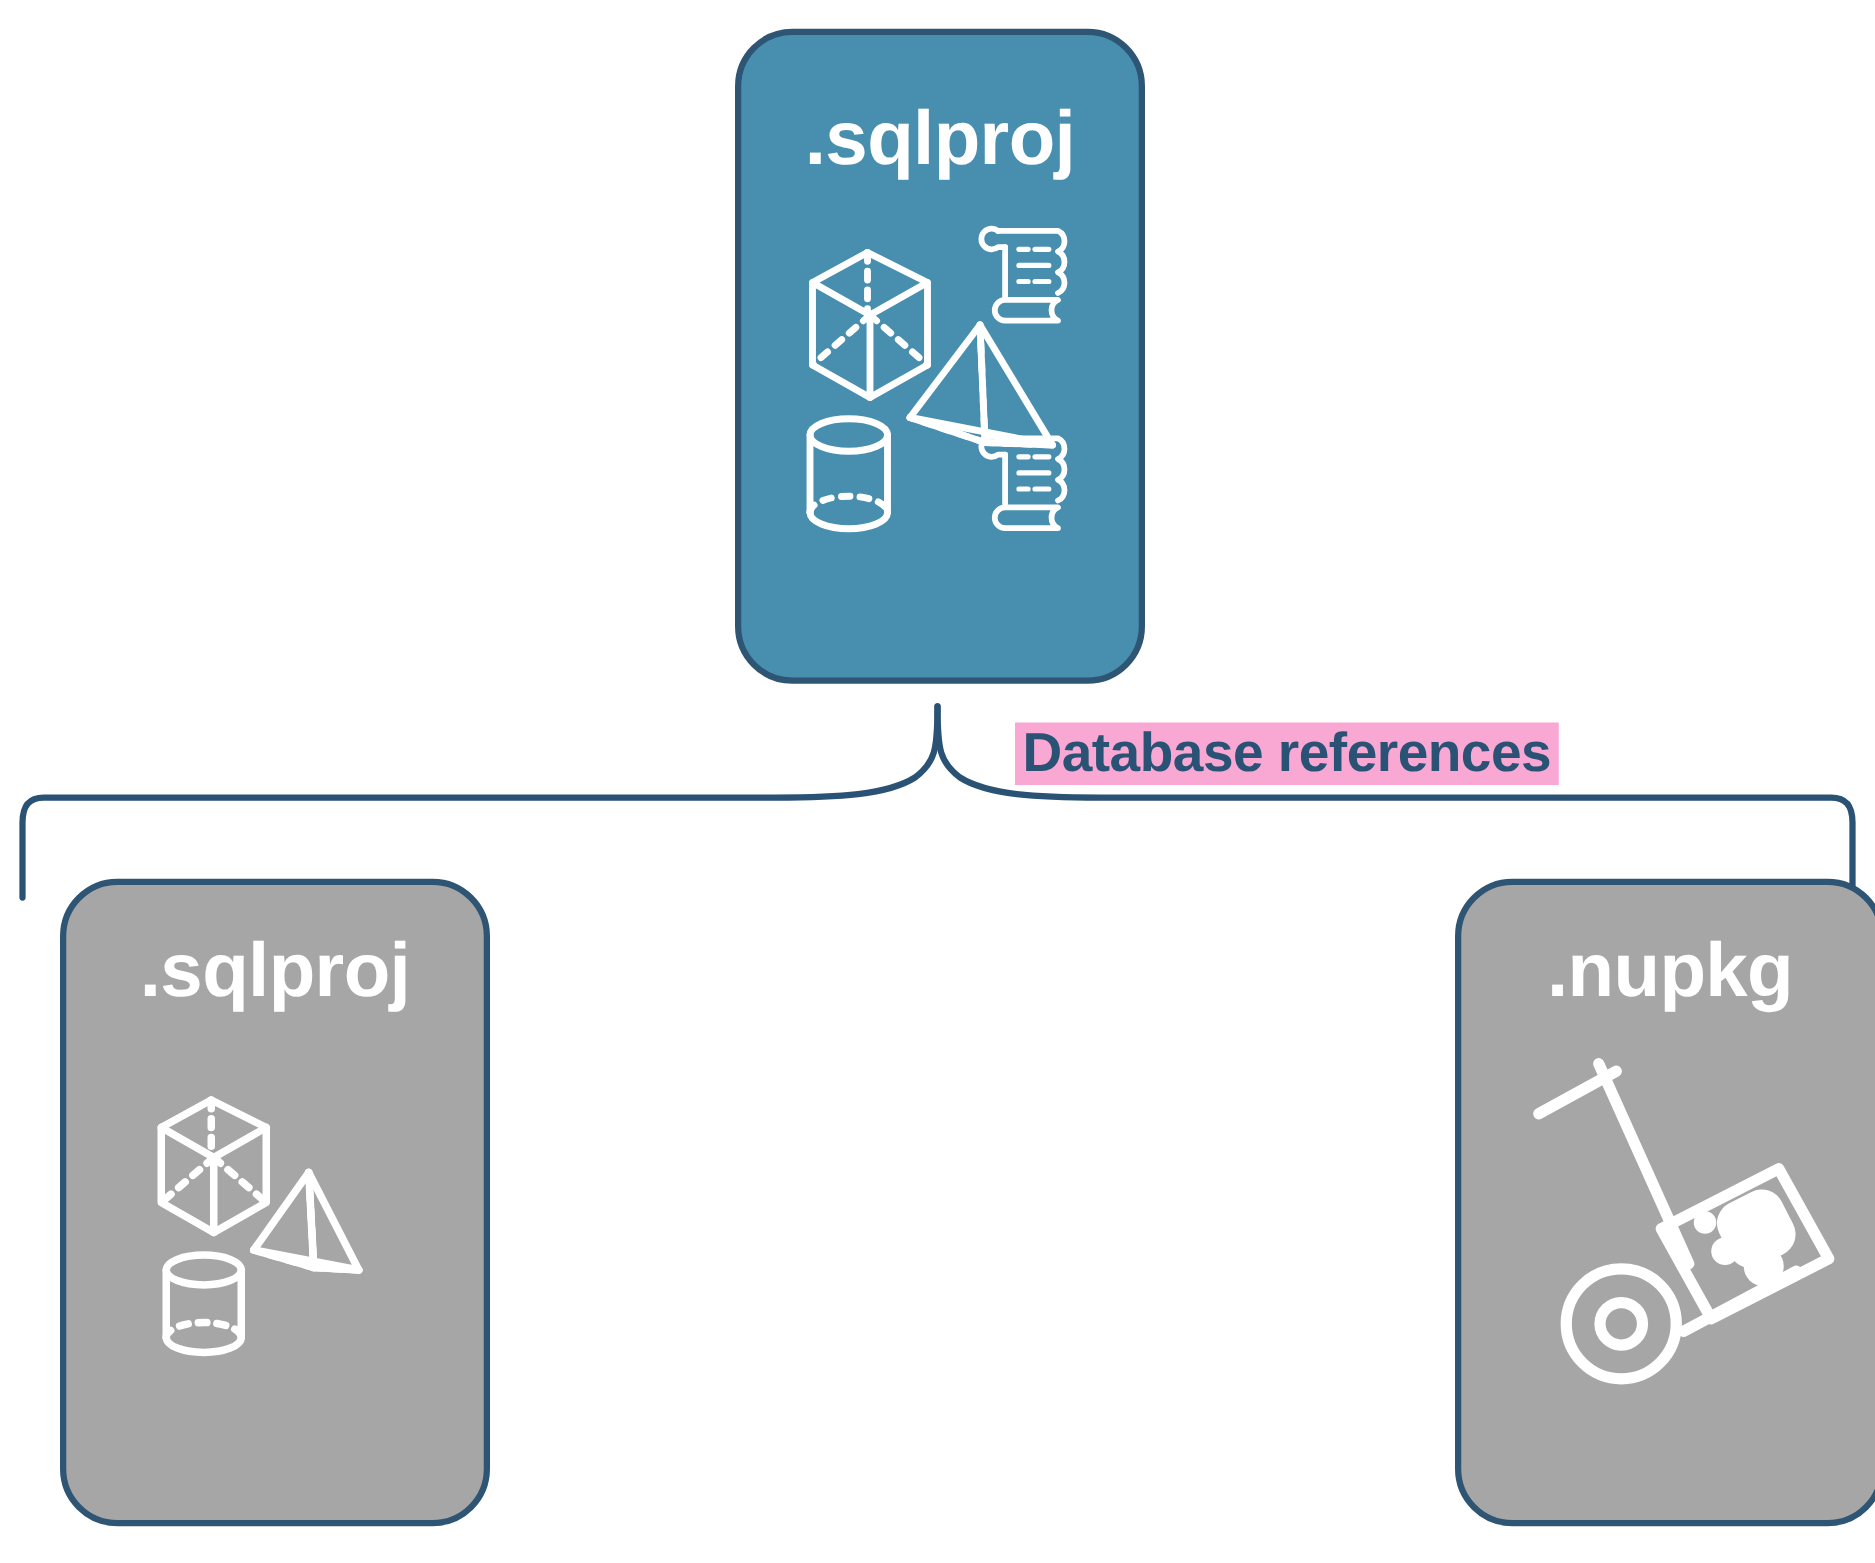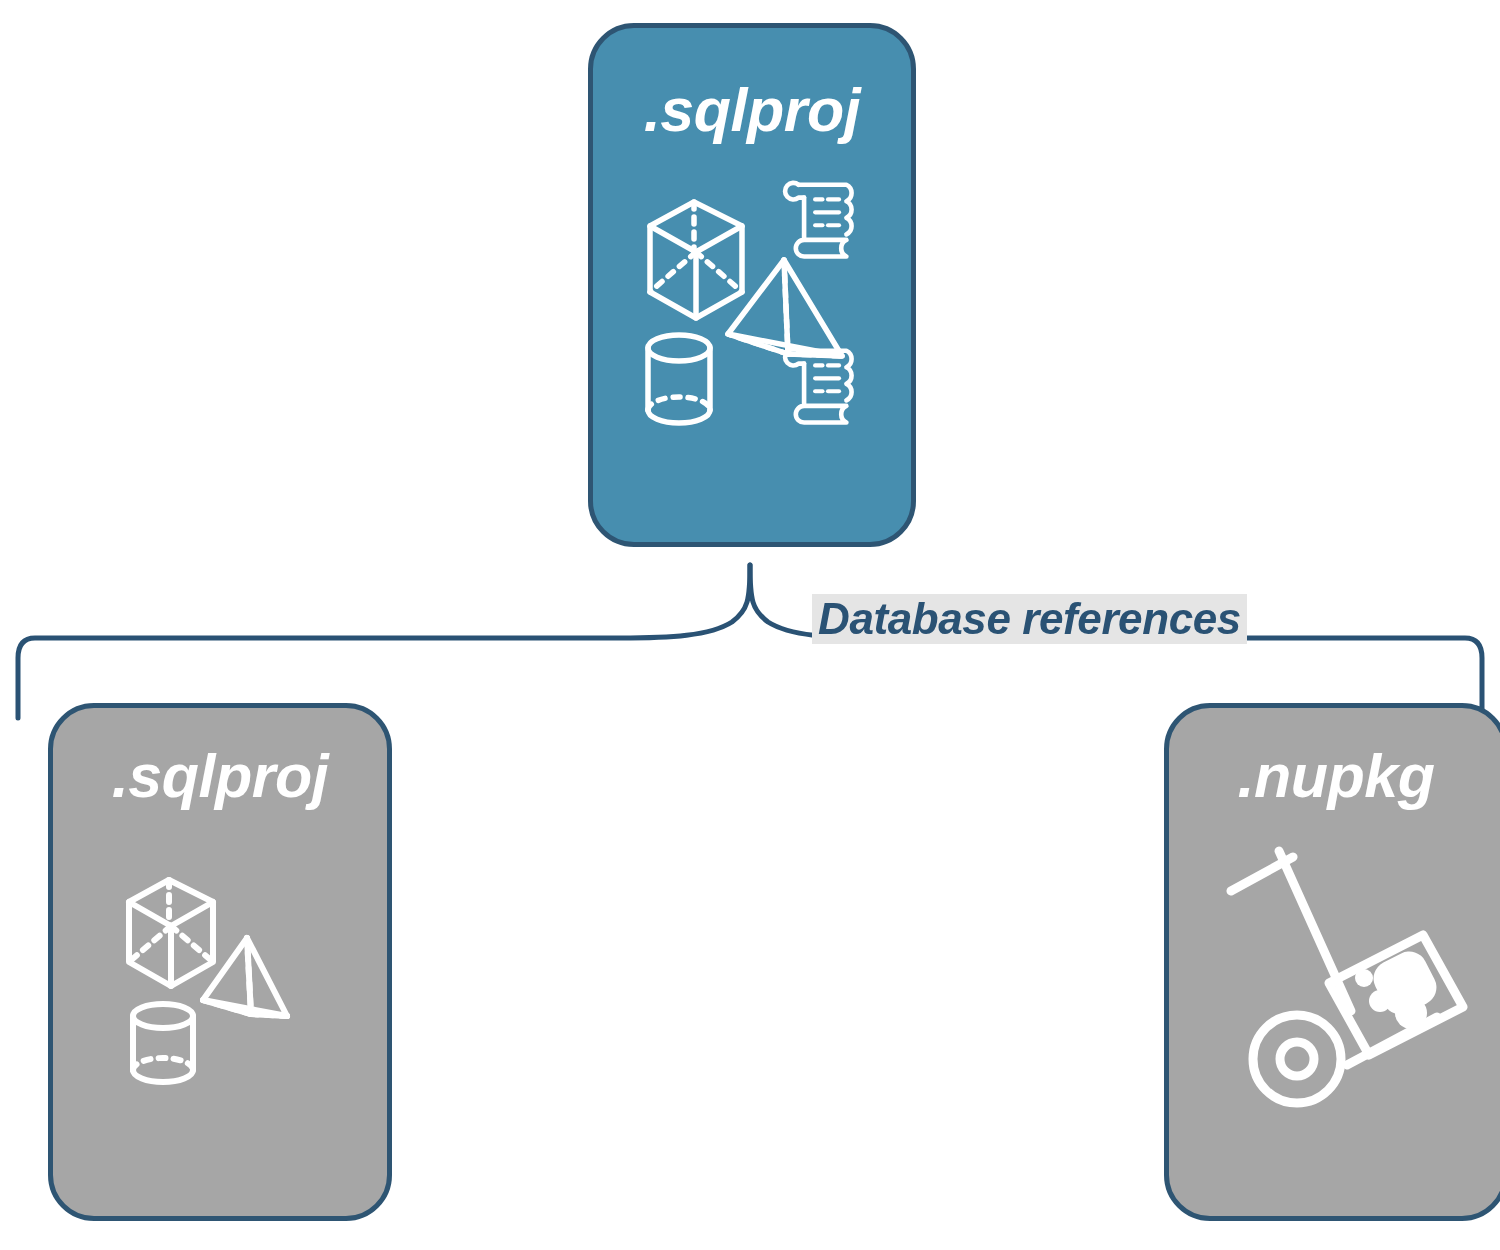--- a/index.html
+++ b/index.html
@@ -14,21 +14,20 @@
     overflow: hidden;
     font-family: "Liberation Sans", sans-serif;
   }
 
   #stage {
     position: absolute;
     left: 0;
     top: 0;
     width: 1500px;
     height: 948px;
-    font-style: italic;
   }
 
   
   .card {
     position: absolute;
     box-sizing: border-box;
     border: 5px solid #2E5573;
     border-radius: 46px;
     display: block;
   }
@@ -78,27 +77,27 @@
     top: 540px;
     width: 1500px;
     height: 200px;
     pointer-events: none;
   }
 
   
   #bracket-label {
     position: absolute;
     left: 812px;
-    top: 594px;
+    top: 578px;
     font-size: 44px;
     font-weight: bold;
     color: #2A5274;
     white-space: nowrap;
     letter-spacing: -0.4px;
-    background: #e5e5e5;
+    background: #f9a8d4;
     padding: 0 6px;
     text-align: center;
   }
 </style>
 </head>
 <body>
 
 <div id="stage">
 
   <div class="card primary" id="card-root">

